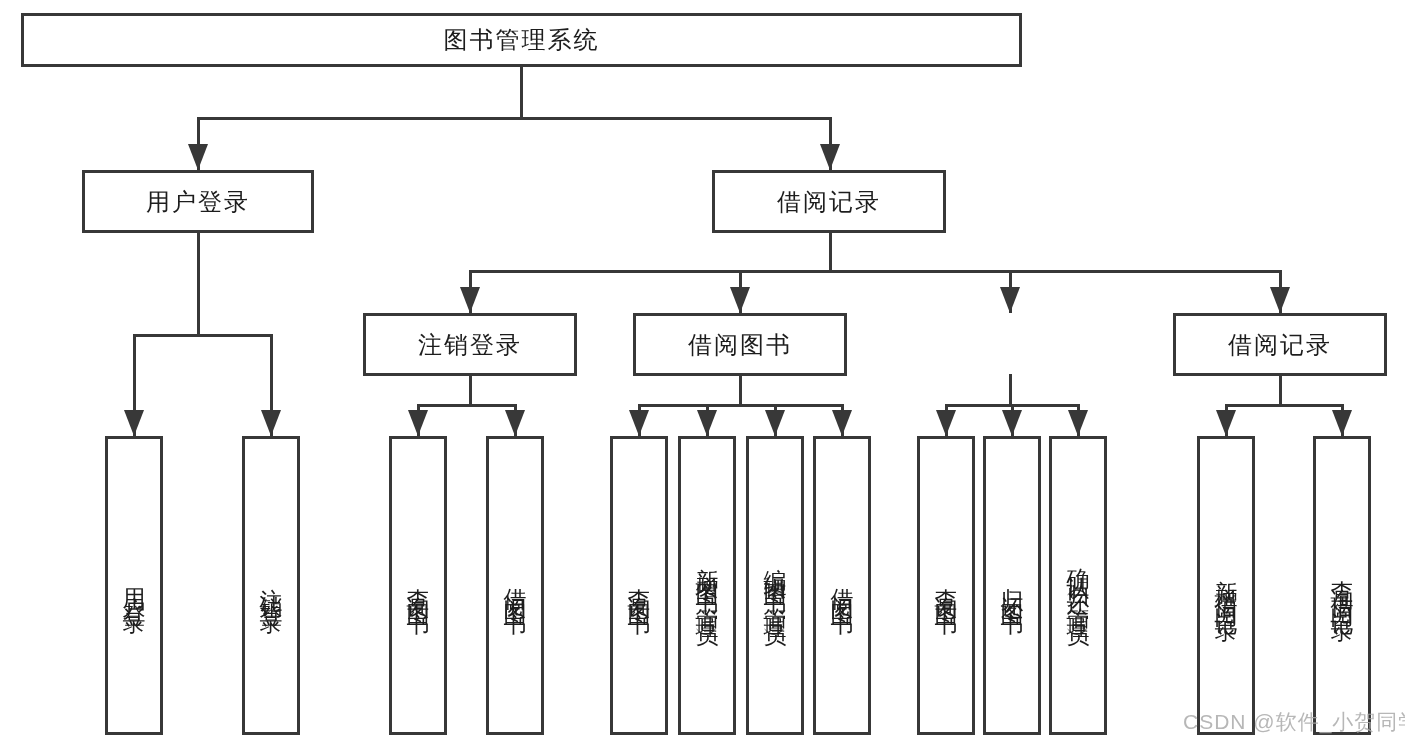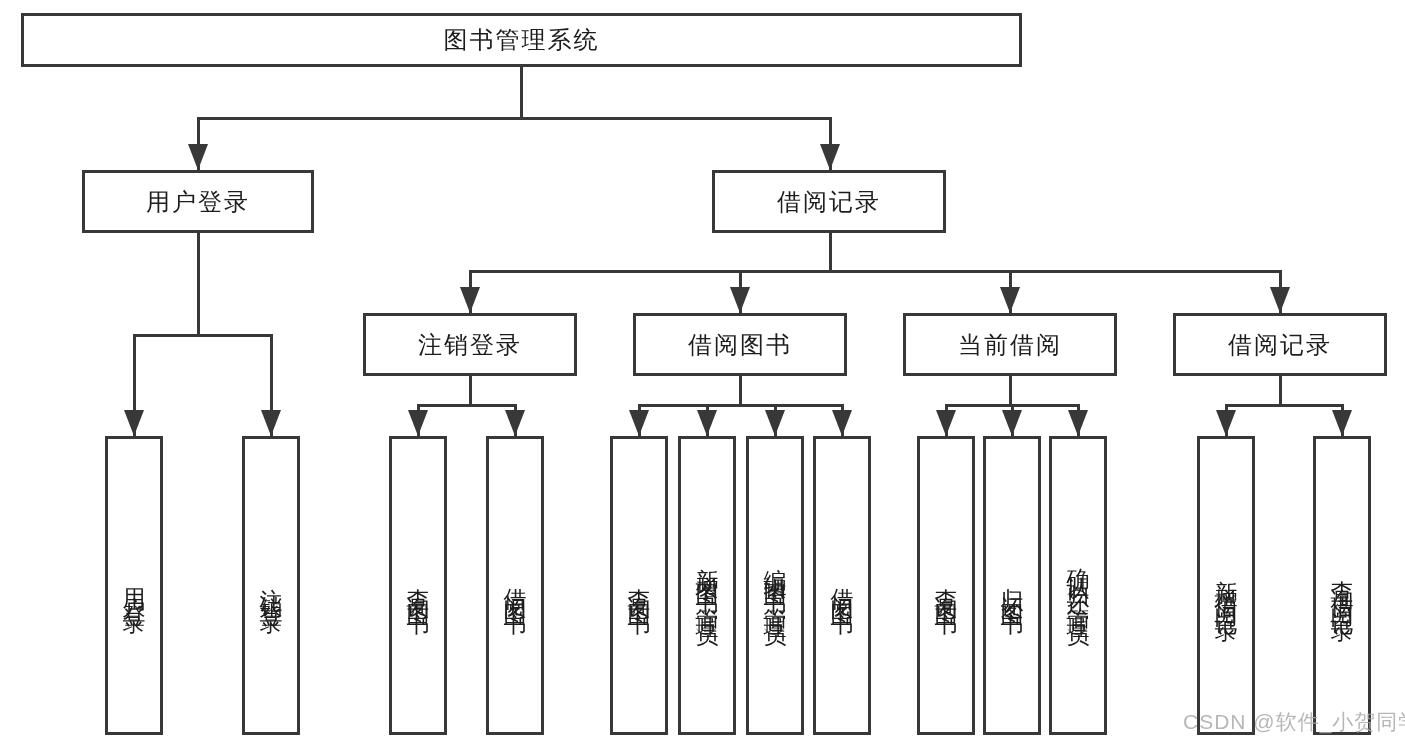--- a/index.html
+++ b/index.html
@@ -83,23 +83,20 @@
   <i class="a" style="left:1000px;top:287px"></i>
   <i class="v" style="left:1279px;top:270px;height:43px"></i>
   <i class="a" style="left:1270px;top:287px"></i>
 
   <div class="box h-label" style="left:363px;top:313px;width:214px;height:63px">
     <span>注销登录</span>
   </div>
   <div class="box h-label" style="left:633px;top:313px;width:214px;height:63px">
     <span>借阅图书</span>
   </div>
-  <div class="box h-label" style="left:903px;top:313px;width:214px;height:63px">
-    <span>当前借阅</span>
-  </div>
   <div class="box h-label" style="left:1173px;top:313px;width:214px;height:63px">
     <span>借阅记录</span>
   </div>
 
   <i class="v" style="left:469px;top:374px;height:33px"></i>
   <i class="h" style="left:417px;top:404px;width:100px"></i>
   <i class="v" style="left:417px;top:404px;height:32px"></i>
   <i class="a" style="left:408px;top:410px"></i>
   <i class="v" style="left:514px;top:404px;height:32px"></i>
   <i class="a" style="left:505px;top:410px"></i>

